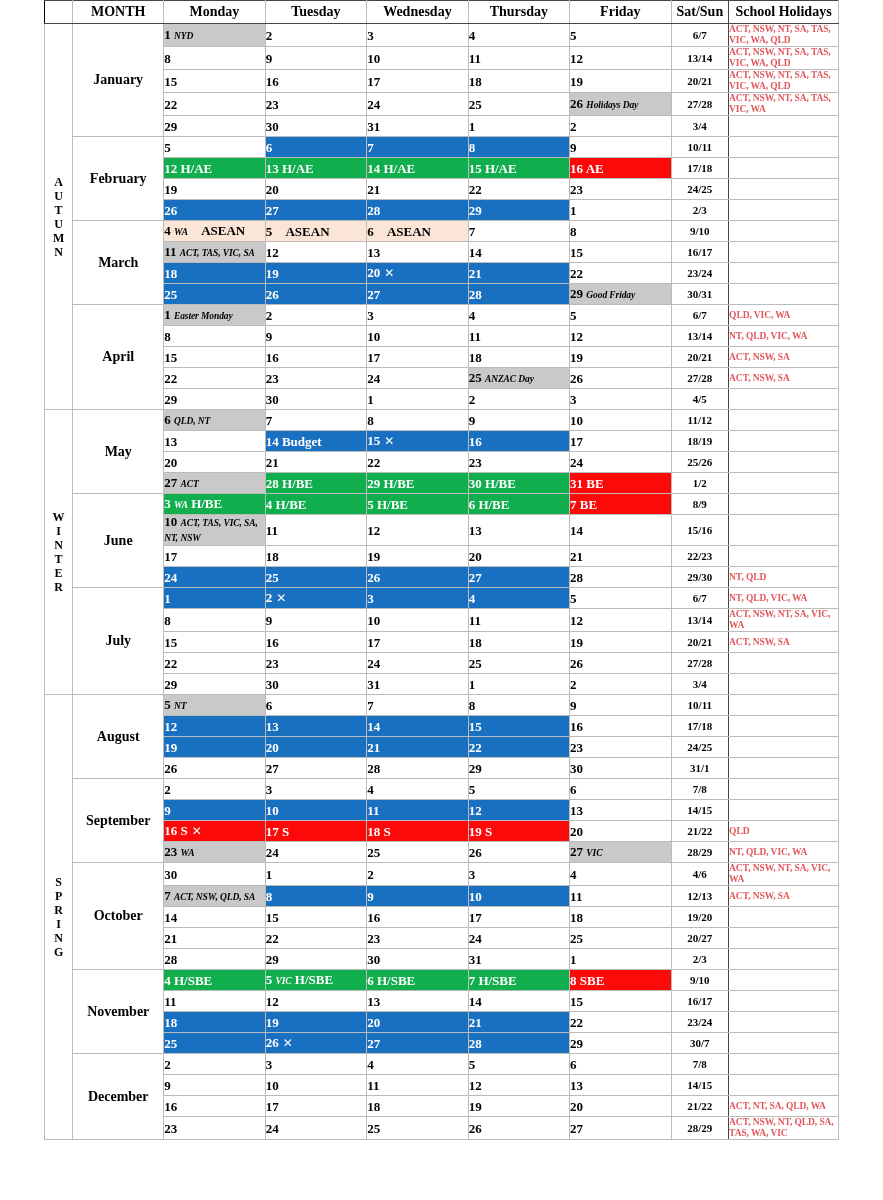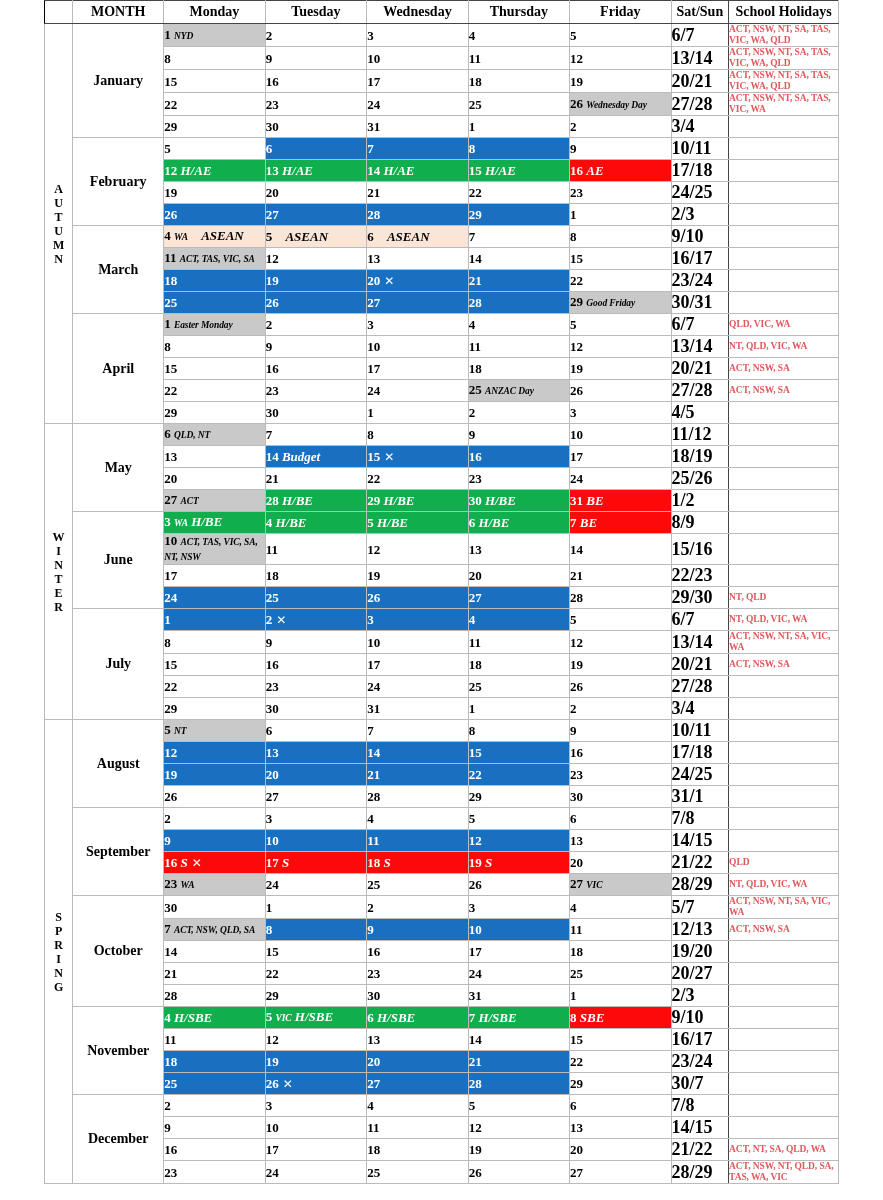--- a/index.html
+++ b/index.html
@@ -27,24 +27,24 @@
 
   td.season{font-weight:bold;font-size:12px;text-align:center;letter-spacing:0;
             line-height:14px;border-left:1.6px solid #000;}
   td.season span{display:block;}
   td.month{font-weight:bold;font-size:14px;text-align:center;}
 
   td.day{height:20px;padding:2px 0 2px 5px;font-size:13px;font-weight:bold;
          position:relative;line-height:13px;}
   td.day .num{font-weight:bold;font-size:13px;}
   td.day .note{font-style:italic;font-weight:bold;font-size:9.5px;letter-spacing:-.1px;}
-  td.day .tag{font-weight:bold;font-size:13px;font-style:italic;}
+  td.day .tag{font-weight:bold;font-size:13px;}
   td.day .cut{font-weight:normal;font-size:12px;padding-left:4px;}
 
-  td.we{text-align:left;padding-left:6px;font-size:18px;font-weight:bold;}
+  td.we{text-align:center;padding-left:6px;font-size:11px;font-weight:bold;}
   td.sh{font-size:9.5px;color:#e0585c;font-weight:bold;line-height:11px;
         padding:1px 2px 1px 4px;letter-spacing:-.1px;}
 
   
   .blue{background:#1A70C0;color:#fff;}
   .green{background:#10AE4C;color:#fff;}
   .red{background:#FC0A0A;color:#fff;}
   .grey{background:#C9C9C9;color:#000;}
   .asean{background:#FBE5D6;color:#000;}
   .asean .tag{font-size:13px;padding-left:10px;}
@@ -121,21 +121,21 @@
           <td class="day"><span class="num">18</span></td>
           <td class="day"><span class="num">19</span></td>
           <td class="we">20/21</td>
           <td class="sh">ACT, NSW, NT, SA, TAS, VIC, WA, QLD</td>
         </tr>
         <tr>
           <td class="day"><span class="num">22</span></td>
           <td class="day"><span class="num">23</span></td>
           <td class="day"><span class="num">24</span></td>
           <td class="day"><span class="num">25</span></td>
-          <td class="day grey"><span class="num">26</span> <span class="note">Wednesday Day</span></td>
+          <td class="day grey"><span class="num">26</span> <span class="note">Holidays Day</span></td>
           <td class="we">27/28</td>
           <td class="sh">ACT, NSW, NT, SA, TAS, VIC, WA</td>
         </tr>
         <tr>
           <td class="day"><span class="num">29</span></td>
           <td class="day"><span class="num">30</span></td>
           <td class="day"><span class="num">31</span></td>
           <td class="day firstday"><span class="num">1</span></td>
           <td class="day"><span class="num">2</span></td>
           <td class="we">3/4</td>
@@ -471,21 +471,21 @@
           <td class="we">28/29</td>
           <td class="sh">NT, QLD, VIC, WA</td>
         </tr>
         <tr>
           <td class="month sep-top" rowspan="5">October</td>
           <td class="day sep-top"><span class="num">30</span></td>
           <td class="day sep-top firstday"><span class="num">1</span></td>
           <td class="day sep-top"><span class="num">2</span></td>
           <td class="day sep-top"><span class="num">3</span></td>
           <td class="day sep-top"><span class="num">4</span></td>
-          <td class="we sep-top">5/7</td>
+          <td class="we sep-top">4/6</td>
           <td class="sh">ACT, NSW, NT, SA, VIC, WA</td>
         </tr>
         <tr>
           <td class="day grey"><span class="num">7</span> <span class="note">ACT, NSW, QLD, SA</span></td>
           <td class="day blue"><span class="num">8</span></td>
           <td class="day blue"><span class="num">9</span></td>
           <td class="day blue"><span class="num">10</span></td>
           <td class="day"><span class="num">11</span></td>
           <td class="we">12/13</td>
           <td class="sh">ACT, NSW, SA</td>

